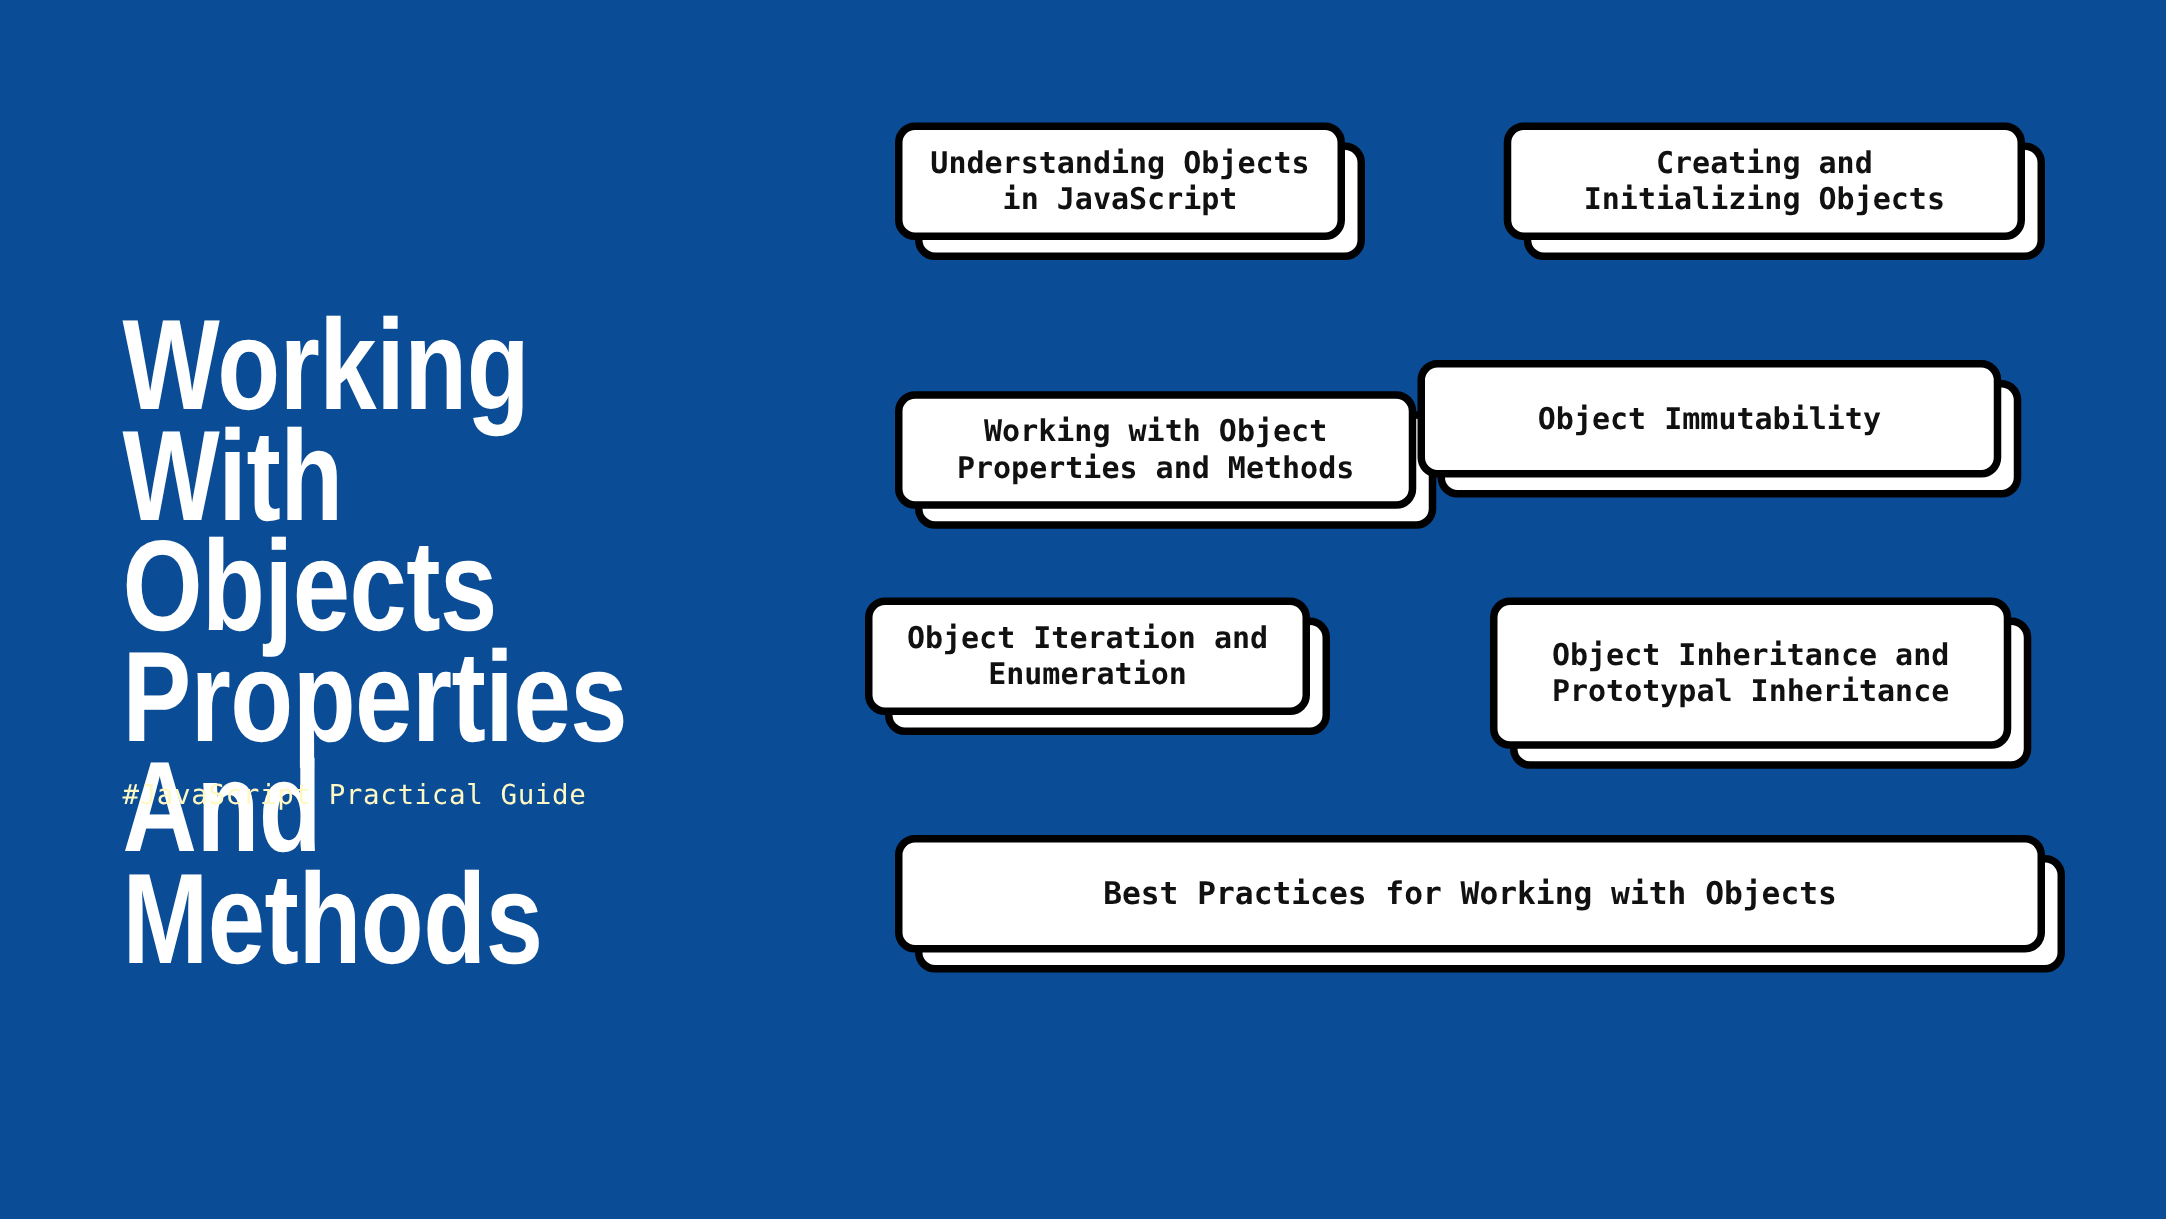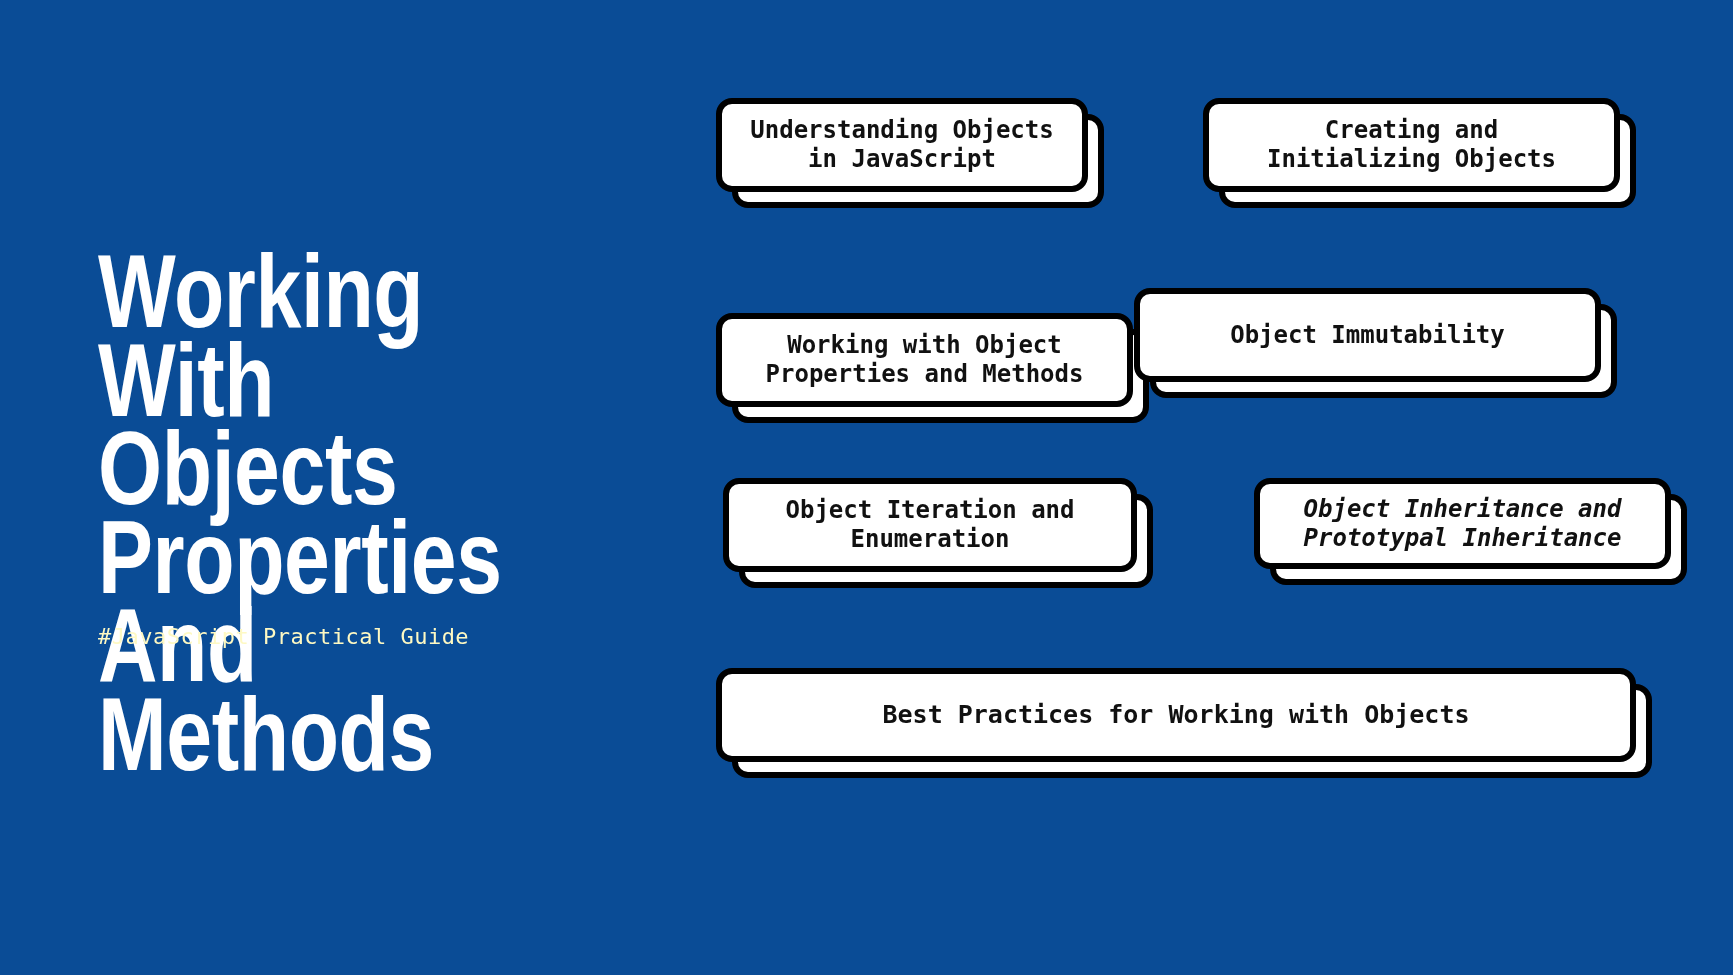--- a/index.html
+++ b/index.html
@@ -90,26 +90,26 @@
     line-height: 1.2;
     text-align: center;
     letter-spacing: 0px;
     white-space: pre-line;
   }
   .card-label.wide {
     font-size: 25px;
   }
 
   
-  #card-0 { left: 716px; top: 98px;  width: 360px; height: 94px; padding-left: 12px; }
+  #card-0 { left: 716px; top: 98px;  width: 360px; height: 94px; }
   #card-1 { left: 1203px; top: 98px; width: 417px; height: 94px; }
   #card-2 { left: 716px; top: 288px; width: 417px; height: 94px; margin-top: 25px; }
   #card-3 { left: 1134px; top: 288px; width: 467px; height: 94px; }
-  #card-4 { left: 723px; top: 478px; width: 414px; height: 94px; }
-  #card-5 { left: 1254px; top: 478px; width: 417px; height: 91px; font-style: italic; }
+  #card-4 { left: 692px; top: 478px; width: 356px; height: 94px; }
+  #card-5 { left: 1192px; top: 478px; width: 417px; height: 121px; }
   #card-6 { left: 716px; top: 668px; width: 904px; height: 94px; padding-left: 16px; }
 </style>
 </head>
 <body>
 
 <div id="slide">
 
   <div id="left-block">
     <h1 id="page-title">Working With Objects Properties And Methods</h1>
     <p id="page-subtitle">#JavaScript Practical Guide</p>

